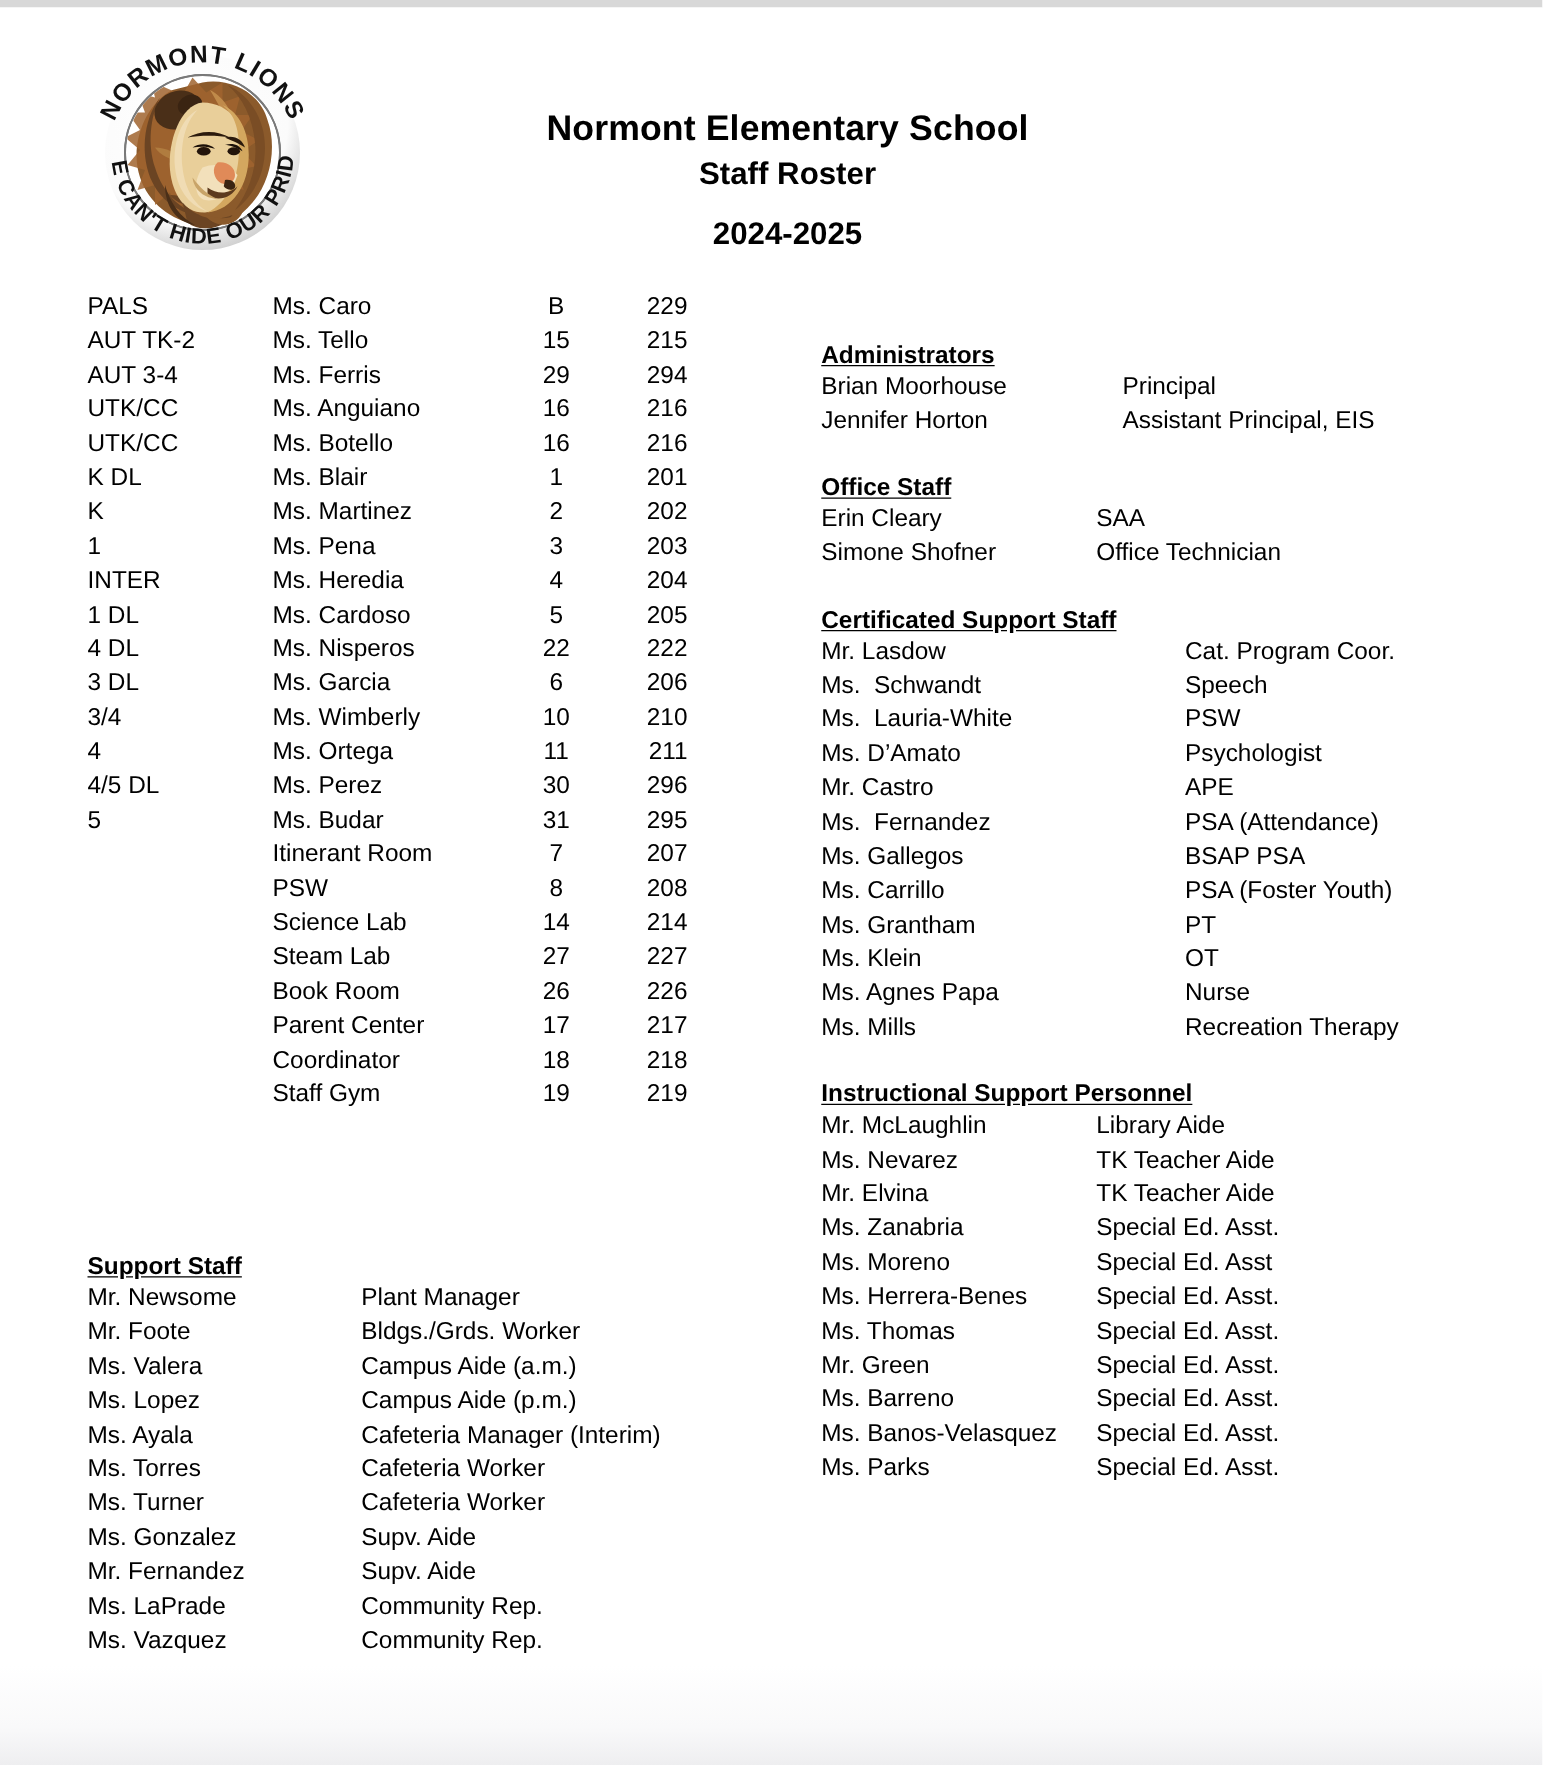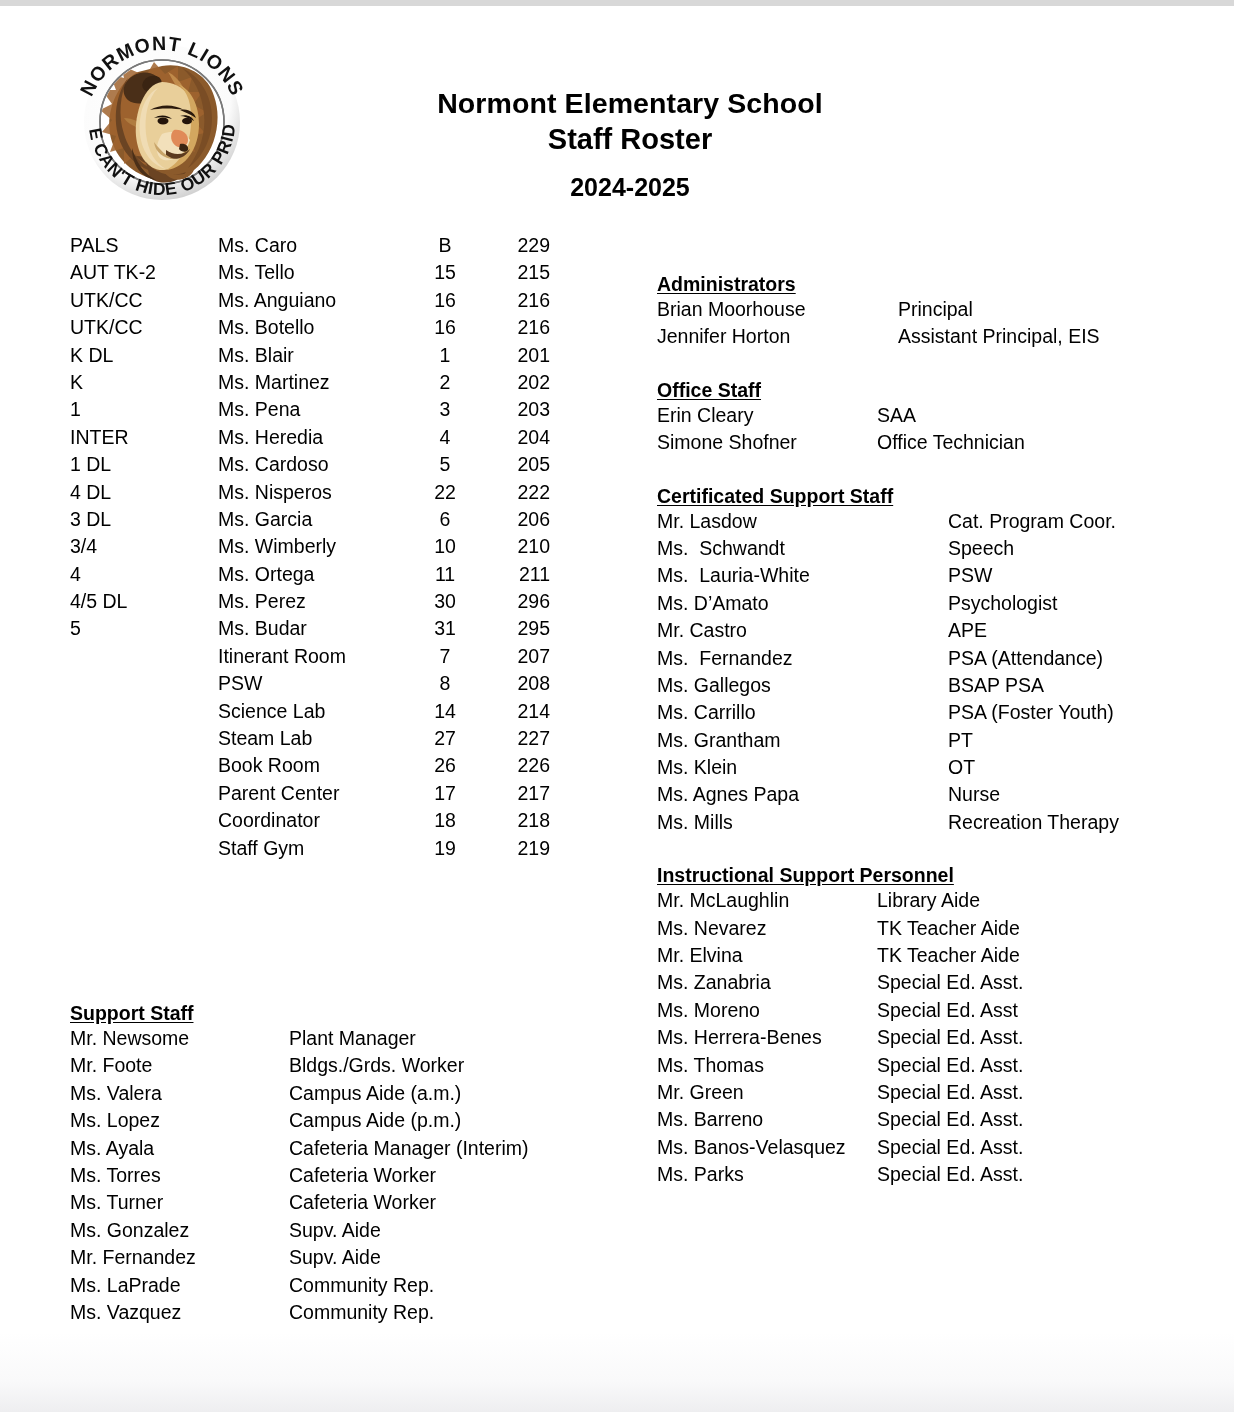--- a/index.html
+++ b/index.html
@@ -53,21 +53,21 @@
     width: 900px;
     text-align: center;
   }
   .title-line1 {
     font-size: 28.5px;
     font-weight: bold;
     line-height: 38px;
     letter-spacing: 0.1px;
   }
   .title-line2 {
-    font-size: 29px;
+    font-size: 25px;
     font-weight: bold;
     line-height: 35px;
   }
   .title-line3 {
     font-size: 25px;
     font-weight: bold;
     line-height: 35px;
     margin-top: 13px;
   }
 
@@ -233,20 +233,26 @@
           <span class="cell gt-room">B</span>
           <span class="cell gt-num">229</span>
         </div>
         <div class="grade-row">
           <span class="cell gt-grade">AUT TK-2</span>
           <span class="cell gt-teacher">Ms. Tello</span>
           <span class="cell gt-room">15</span>
           <span class="cell gt-num">215</span>
         </div>
         <div class="grade-row">
+          <span class="cell gt-grade">AUT 3-4</span>
+          <span class="cell gt-teacher">Ms. Ferris</span>
+          <span class="cell gt-room">29</span>
+          <span class="cell gt-num">294</span>
+        </div>
+        <div class="grade-row">
           <span class="cell gt-grade">UTK/CC</span>
           <span class="cell gt-teacher">Ms. Anguiano</span>
           <span class="cell gt-room">16</span>
           <span class="cell gt-num">216</span>
         </div>
         <div class="grade-row">
           <span class="cell gt-grade">UTK/CC</span>
           <span class="cell gt-teacher">Ms. Botello</span>
           <span class="cell gt-room">16</span>
           <span class="cell gt-num">216</span>

